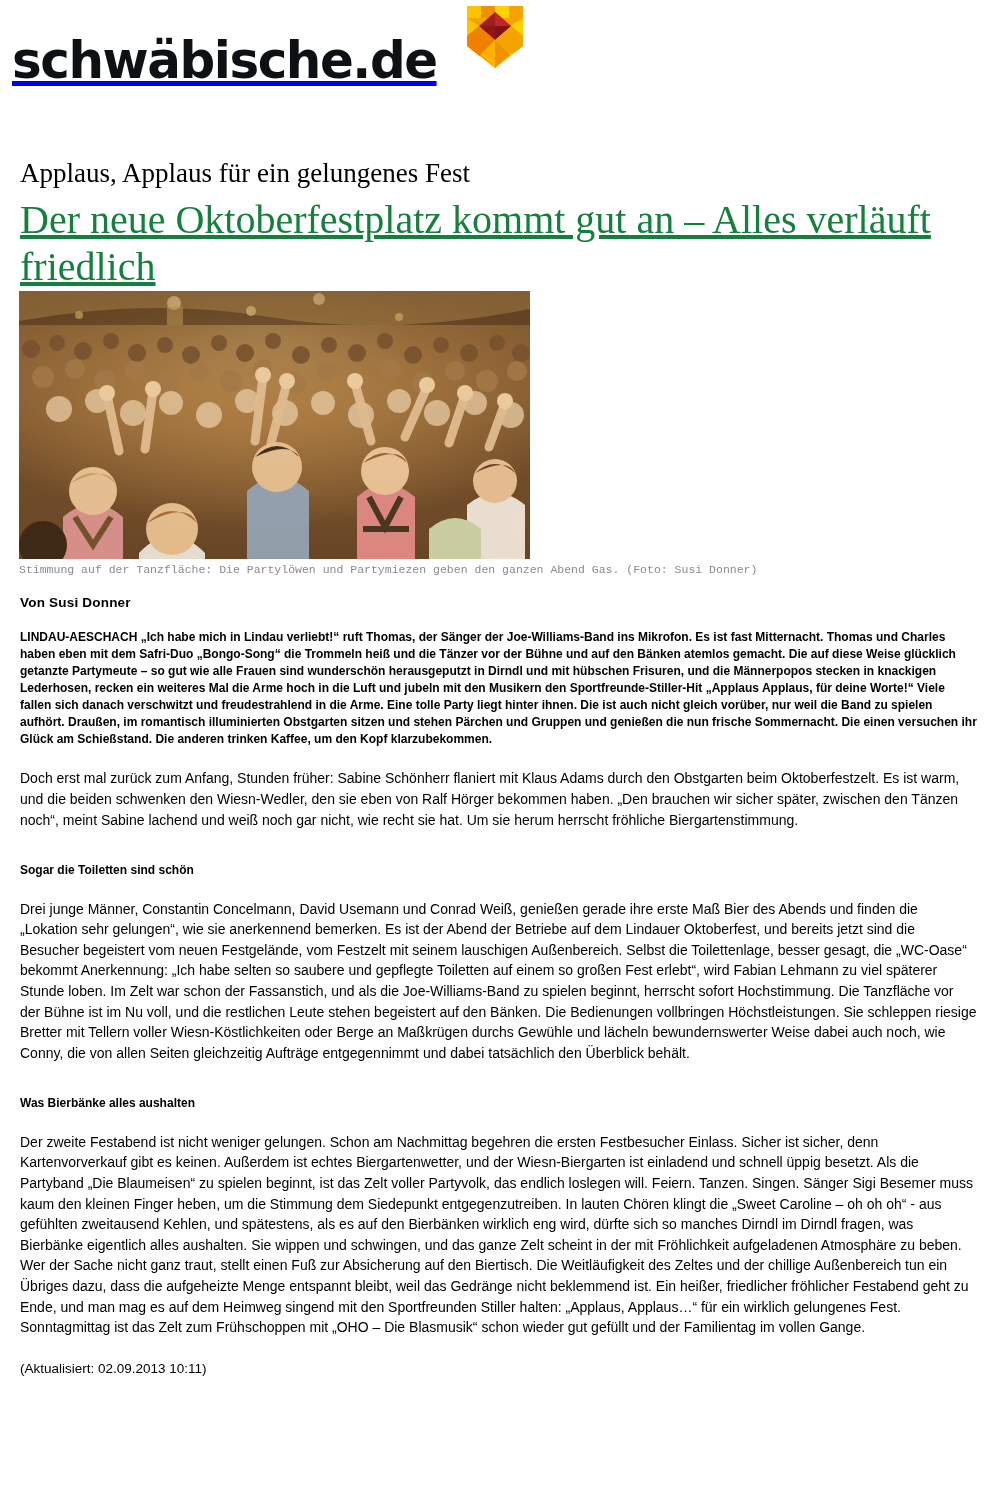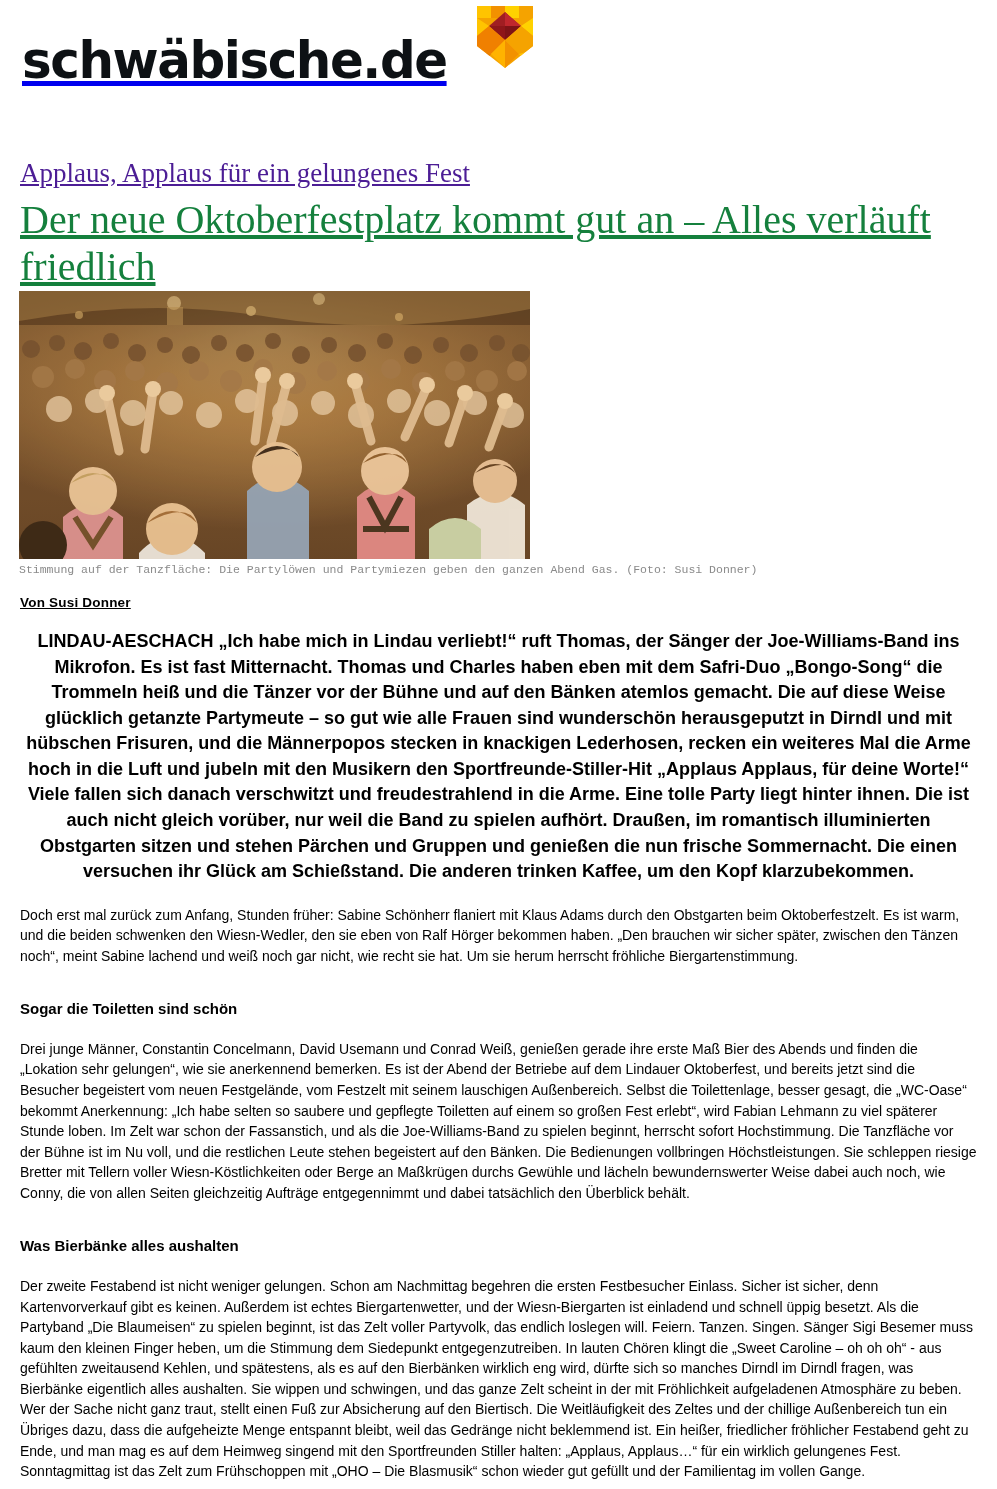--- a/index.html
+++ b/index.html
@@ -24,21 +24,21 @@
   }
 
   
   .masthead {
     position: relative;
     height: 118px;
     padding: 0;
   }
   .logo-wrap {
     position: absolute;
-    left: 22px;
+    left: 12px;
     top: 34px;
     display: flex;
     align-items: flex-start;
   }
   .logo-wordmark {
     font-family: "DejaVu Sans", sans-serif;
     font-weight: 700;
     font-size: 52px;
     letter-spacing: -1.5px;
     line-height: 1;
@@ -53,24 +53,23 @@
     top: -28px;
     width: 56px;
     height: 62px;
   }
 
   
   .kicker {
     font-family: "Liberation Serif", serif;
     font-size: 27px;
     line-height: 1.12;
-    color: #4c1d95;
+    color: #000000;
     margin: 40px 0 0 20px;
     font-weight: 400;
-    text-decoration: underline;
   }
   .headline {
     font-family: "Liberation Serif", serif;
     font-size: 40px;
     line-height: 1.18;
     color: #15803d;
     margin: 8px 0 0 20px;
     font-weight: 400;
     text-decoration: underline;
   }
@@ -97,42 +96,41 @@
     width: 960px;
     white-space: nowrap;
   }
 
   
   .byline {
     font-weight: 700;
     font-size: 13.5px;
     margin: 18px 0 0 20px;
     letter-spacing: 0.2px;
-    text-decoration: underline;
   }
   .content {
     margin: 0 20px 0 20px;
     width: 957px;
   }
   p.lead {
     font-weight: 700;
-    font-size: 18px;
+    font-size: 12px;
     line-height: 1.42;
     margin: 19px 0 0 0;
-    text-align: center;
+    text-align: left;
   }
   p.body {
     font-weight: 400;
     font-size: 14px;
     line-height: 1.47;
     margin: 20px 0 0 0;
   }
   h3.subhead {
     font-weight: 700;
-    font-size: 15px;
+    font-size: 12px;
     line-height: 1.3;
     margin: 33px 0 0 0;
   }
   p.updated {
     font-weight: 400;
     font-size: 13.5px;
     line-height: 1.4;
     margin: 22px 0 30px 0;
   }
 </style>

